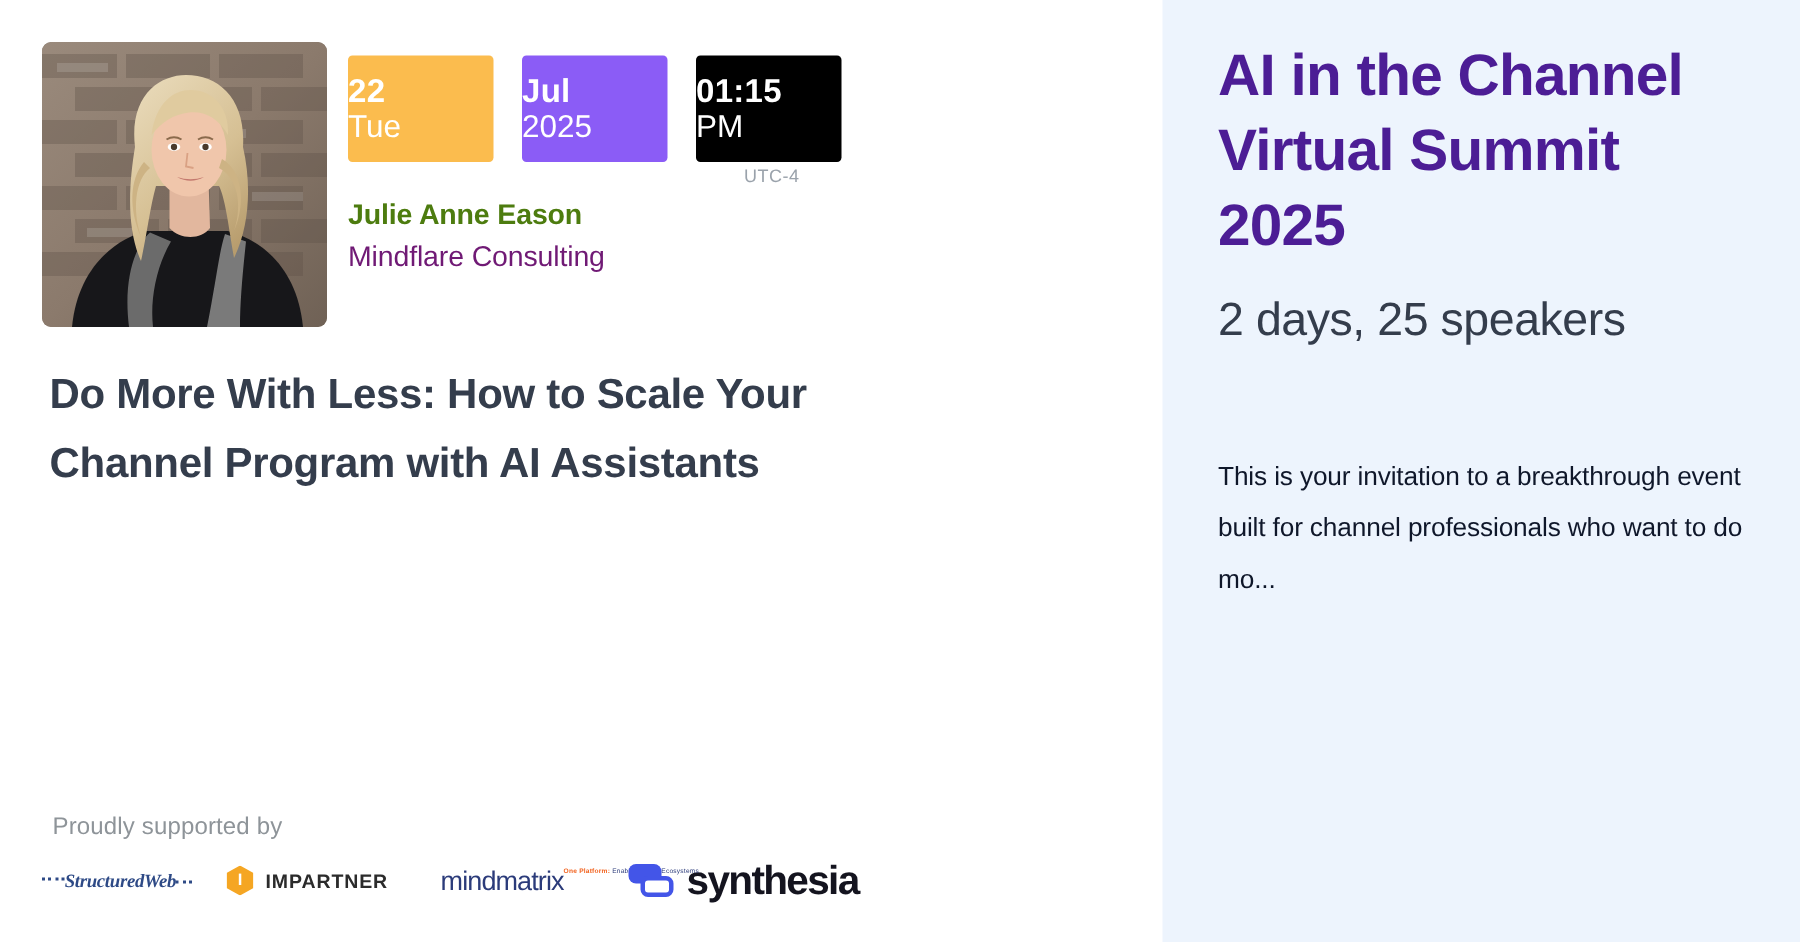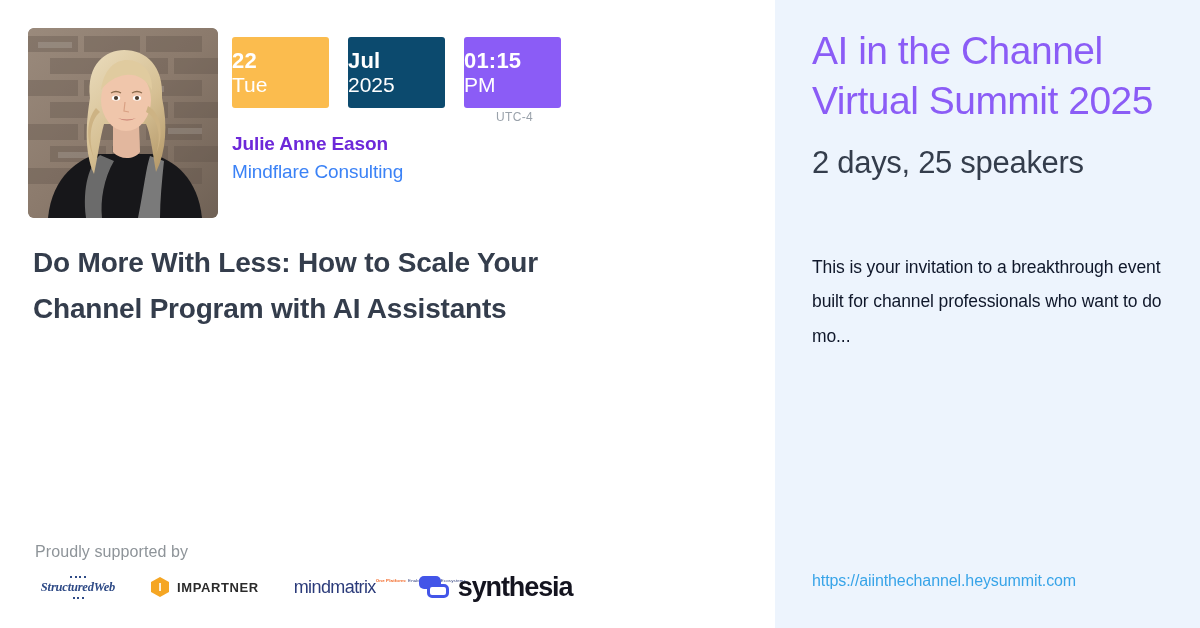--- a/index.html
+++ b/index.html
@@ -80,46 +80,46 @@
     font-weight: bold;
     letter-spacing: 0.2px;
   }
   .date-box .small {
     font-size: 21px;
     font-weight: normal;
     margin-top: 1px;
   }
 
   .date-box.day   { background: #fbbc4e; }
-  .date-box.month { background: #0c4a6e; margin-left: 19px; }
-  .date-box.time  { background: #8b5cf6; margin-left: 19px; }
+  .date-box.month { background: #8b5cf6; margin-left: 19px; }
+  .date-box.time  { background: #000000; margin-left: 19px; }
 
   .tz {
     position: absolute;
     left: 466px;
     top: 110px;
     width: 97px;
     text-align: center;
     font-size: 12px;
     color: #9aa2ab;
     letter-spacing: 0.3px;
   }
 
   .speaker-name {
     margin-top: 25px;
     font-size: 19px;
     font-weight: bold;
-    color: #6d28d9;
+    color: #4d7c0f;
     letter-spacing: -0.1px;
   }
 
   .speaker-org {
     margin-top: 6px;
     font-size: 19px;
-    color: #3b82f6;
+    color: #701a75;
     letter-spacing: -0.1px;
   }
 
   .session-title {
     position: absolute;
     left: 33px;
     top: 240px;
     width: 540px;
     font-size: 28px;
     font-weight: bold;
@@ -145,21 +145,21 @@
   .sponsor-row {
     display: flex;
     align-items: center;
     height: 38px;
   }
 
   .sponsor { display: flex; align-items: center; }
   .sponsor + .sponsor { margin-left: 30px; }
 
   
-  .sw { flex-direction: column; align-items: center; justify-content: center; width: 86px; }
+  .sw { flex-direction: row; align-items: center; justify-content: center; width: 86px; }
   .sw-dots { display: flex; gap: 2.5px; margin-bottom: 2px; }
   .sw-dots.lower { margin-bottom: 0; margin-top: 2px; }
   .sw-dot { width: 2px; height: 2px; background: #2e4a86; }
   .sw-word {
     font-family: "Liberation Serif", serif;
     font-style: italic;
     font-weight: bold;
     font-size: 12.5px;
     color: #2e4a86;
     letter-spacing: -0.2px;
@@ -236,23 +236,23 @@
     position: relative;
     width: 425px;
     height: 628px;
     flex: 0 0 425px;
     background: #edf4fd;
     padding: 26px 34px 0 37px;
   }
 
   .event-title {
     font-size: 39px;
-    font-weight: normal;
+    font-weight: bold;
     line-height: 1.28;
-    color: #8b5cf6;
+    color: #4c1d95;
     letter-spacing: -0.5px;
   }
 
   .event-sub {
     margin-top: 19px;
     font-size: 31px;
     color: #343d4c;
     letter-spacing: -0.3px;
   }
 
@@ -425,16 +425,15 @@
         </div>
 
       </div>
     </div>
   </div>
 
   <div class="right-panel">
     <div class="event-title">AI in the Channel Virtual Summit 2025</div>
     <div class="event-sub">2 days, 25 speakers</div>
     <div class="event-desc">This is your invitation to a breakthrough event built for channel professionals who want to do mo...</div>
-    <div class="event-url">https://aiinthechannel.heysummit.com</div>
   </div>
 
 </div>
 
 </body></html>

